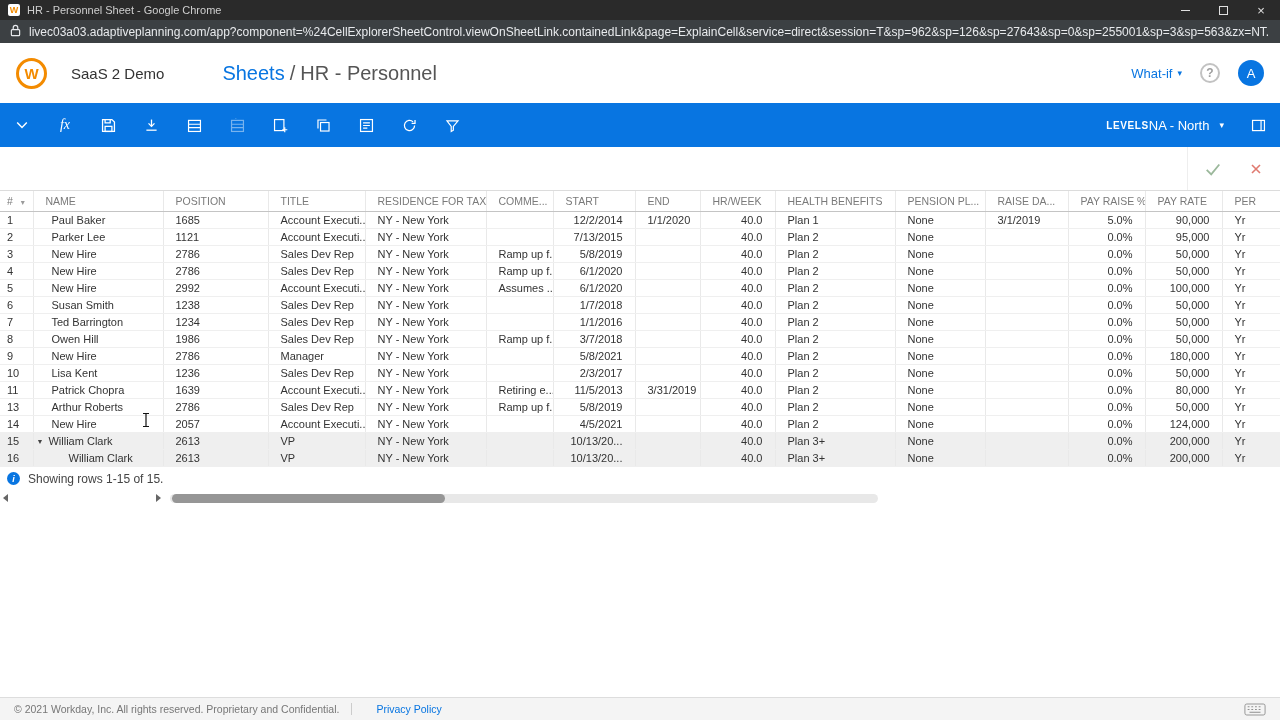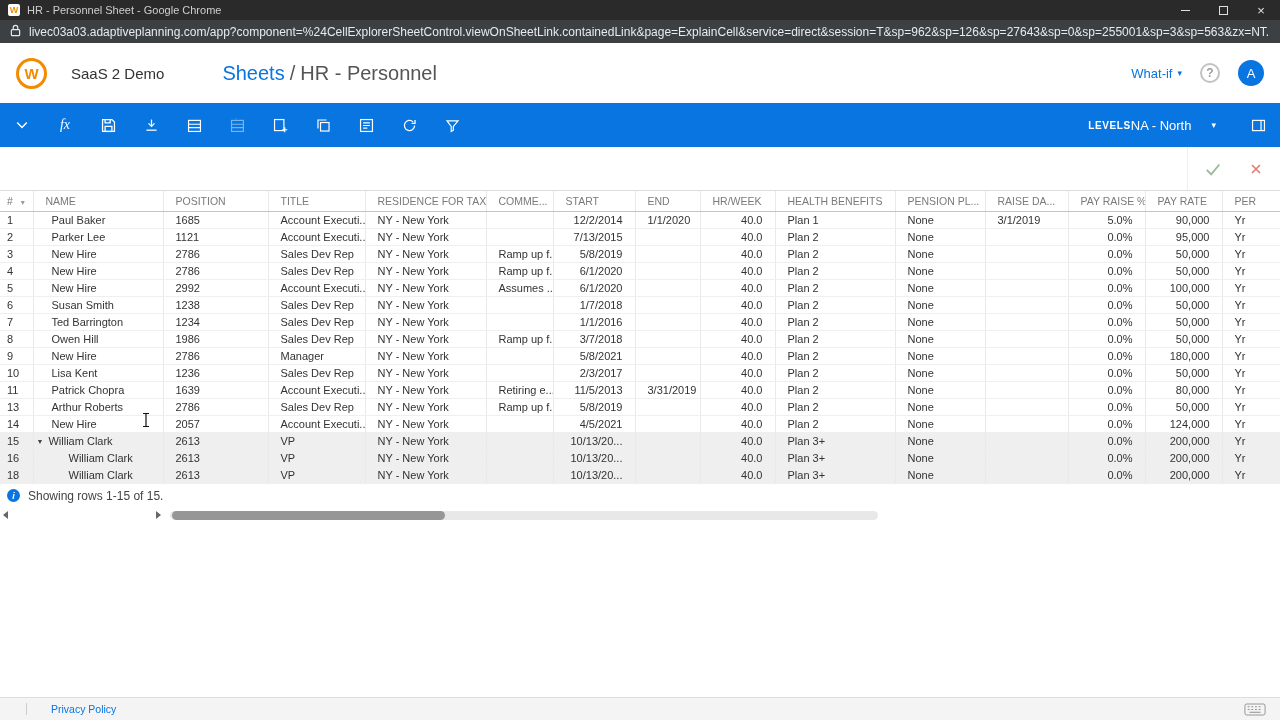--- a/index.html
+++ b/index.html
@@ -40,21 +40,21 @@
   
   .toolbar{height:44px;background:#0875e1;display:flex;align-items:center;padding:0 12px;color:#fff}
   .tbicon{width:20px;height:20px;margin-right:23px;display:flex;align-items:center;
     justify-content:center;cursor:pointer;flex:none}
   .tbicon svg{display:block}
   .tbicon.dimmed{opacity:.45}
   .chev-main{font-size:15px;line-height:1}
   .fx{font-style:italic;font-size:14px;font-family:"Liberation Serif",serif}
   .toolbar-right{margin-left:auto;display:flex;align-items:center}
   .levels-label{font-size:10px;font-weight:bold;letter-spacing:.6px;}
-  .level-select{font-size:13px;display:flex;align-items:center;gap:20px;margin-right:32px;cursor:pointer}
+  .level-select{font-size:13px;display:flex;align-items:center;gap:10px;margin-right:24px;cursor:pointer}
   .caret-white{font-size:9px;color:#fff}
 
   
   .formula-bar{height:44px;background:#fff;border-bottom:1px solid #dcdcdc;display:flex;align-items:stretch}
   .formula-input{flex:1;border:none;outline:none;font-size:13px;padding:0 12px;
     font-family:"Liberation Sans",sans-serif}
   .fb-actions{display:flex;align-items:center;gap:26px;padding:0 16px;border-left:1px solid #eee}
   .fb-btn{cursor:pointer;display:flex;align-items:center}
 
   
@@ -526,37 +526,20 @@
         <td class="al-right">10/13/20...</td>
         <td class="al-left"></td>
         <td class="al-right">40.0</td>
         <td class="al-left">Plan 3+</td>
         <td class="al-left">None</td>
         <td class="al-left"></td>
         <td class="al-right">0.0%</td>
         <td class="al-right">200,000</td>
         <td class="al-center">Yr</td>
       </tr>
-      <tr class="shaded">
-        <td class="al-left rownum">18</td>
-        <td class="al-left namecell splitrow"><span>William Clark</span></td>
-        <td class="al-left">2613</td>
-        <td class="al-left">VP</td>
-        <td class="al-left">NY - New York</td>
-        <td class="al-left"></td>
-        <td class="al-right">10/13/20...</td>
-        <td class="al-left"></td>
-        <td class="al-right">40.0</td>
-        <td class="al-left">Plan 3+</td>
-        <td class="al-left">None</td>
-        <td class="al-left"></td>
-        <td class="al-right">0.0%</td>
-        <td class="al-right">200,000</td>
-        <td class="al-center">Yr</td>
-      </tr>
     </tbody>
   </table>
 
 <div class="status-row">
   <span class="info-icon">i</span>
   <span class="status-text">Showing rows 1-15 of 15.</span>
 </div>
 
 <div class="scroll-row">
   <div class="frozen-scroll">
@@ -568,20 +551,21 @@
   </div>
 </div>
 
 <span class="text-cursor">
   <svg width="10" height="16" viewBox="0 0 10 16" fill="none" stroke="#111" stroke-width="1.2">
     <path d="M2 1.5h6M2 14.5h6M5 1.5v13"></path>
   </svg>
 </span>
 
 <div class="footer">
+  <span>© 2021 Workday, Inc. All rights reserved. Proprietary and Confidential.</span>
   <span class="divider"></span>
   <span class="privacy">Privacy Policy</span>
   <span class="kb">
     <svg width="22" height="13" viewBox="0 0 24 14" fill="none" stroke="#8f8f8f">
       <rect x="1" y="1" width="22" height="12" rx="2"></rect>
       <path d="M4 4h2M8 4h2M12 4h2M16 4h2M4 7h2M8 7h2M12 7h2M16 7h2M6 10h12" stroke-width="1.2"></path>
     </svg>
   </span>
 </div>
 

